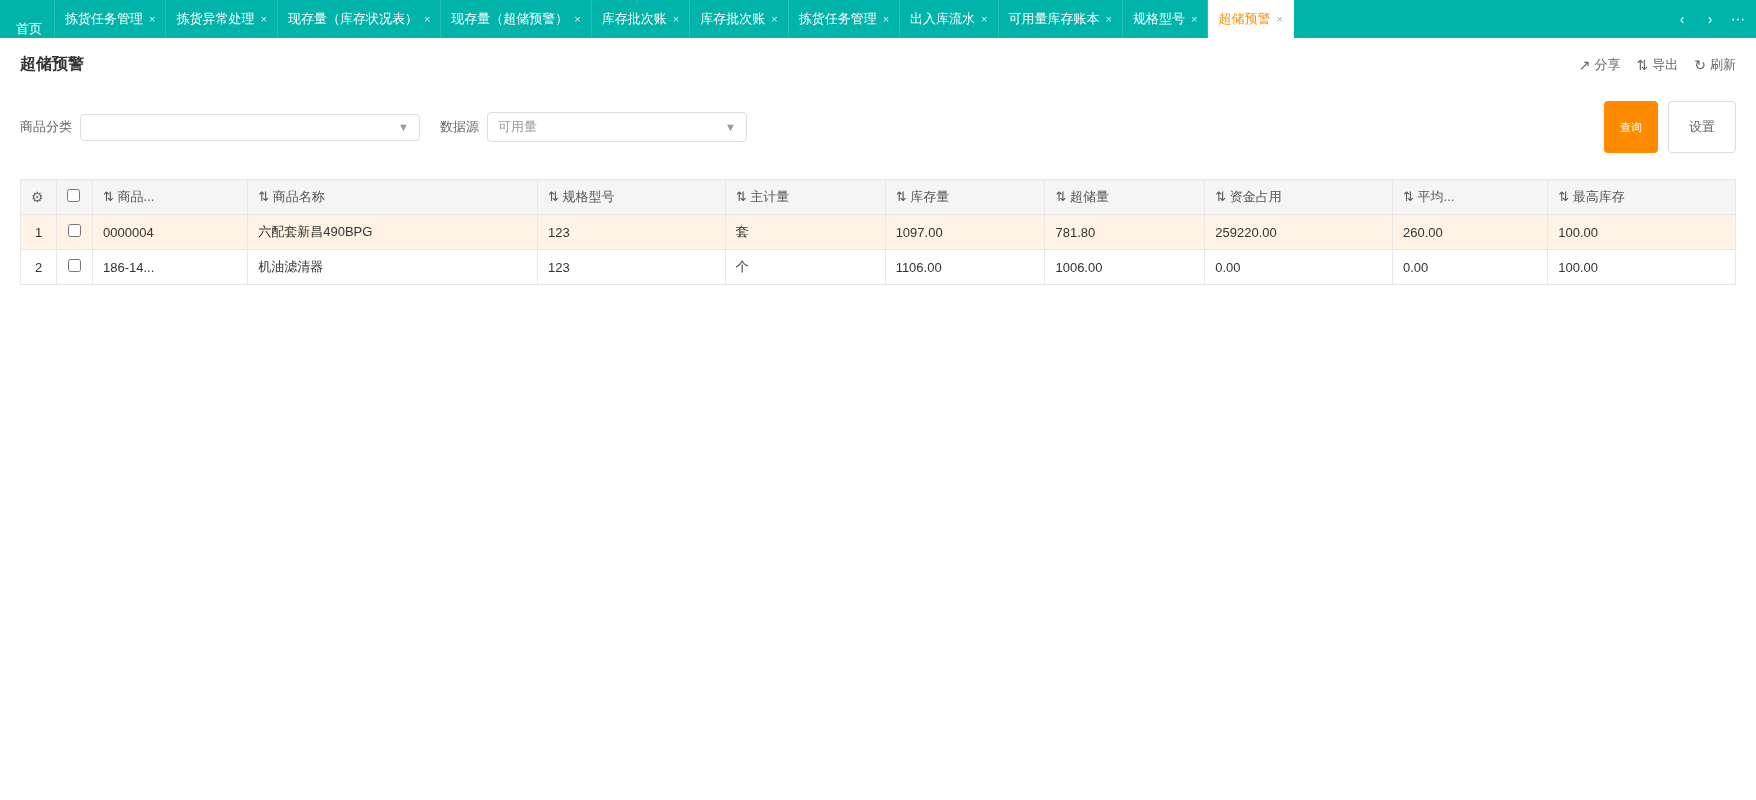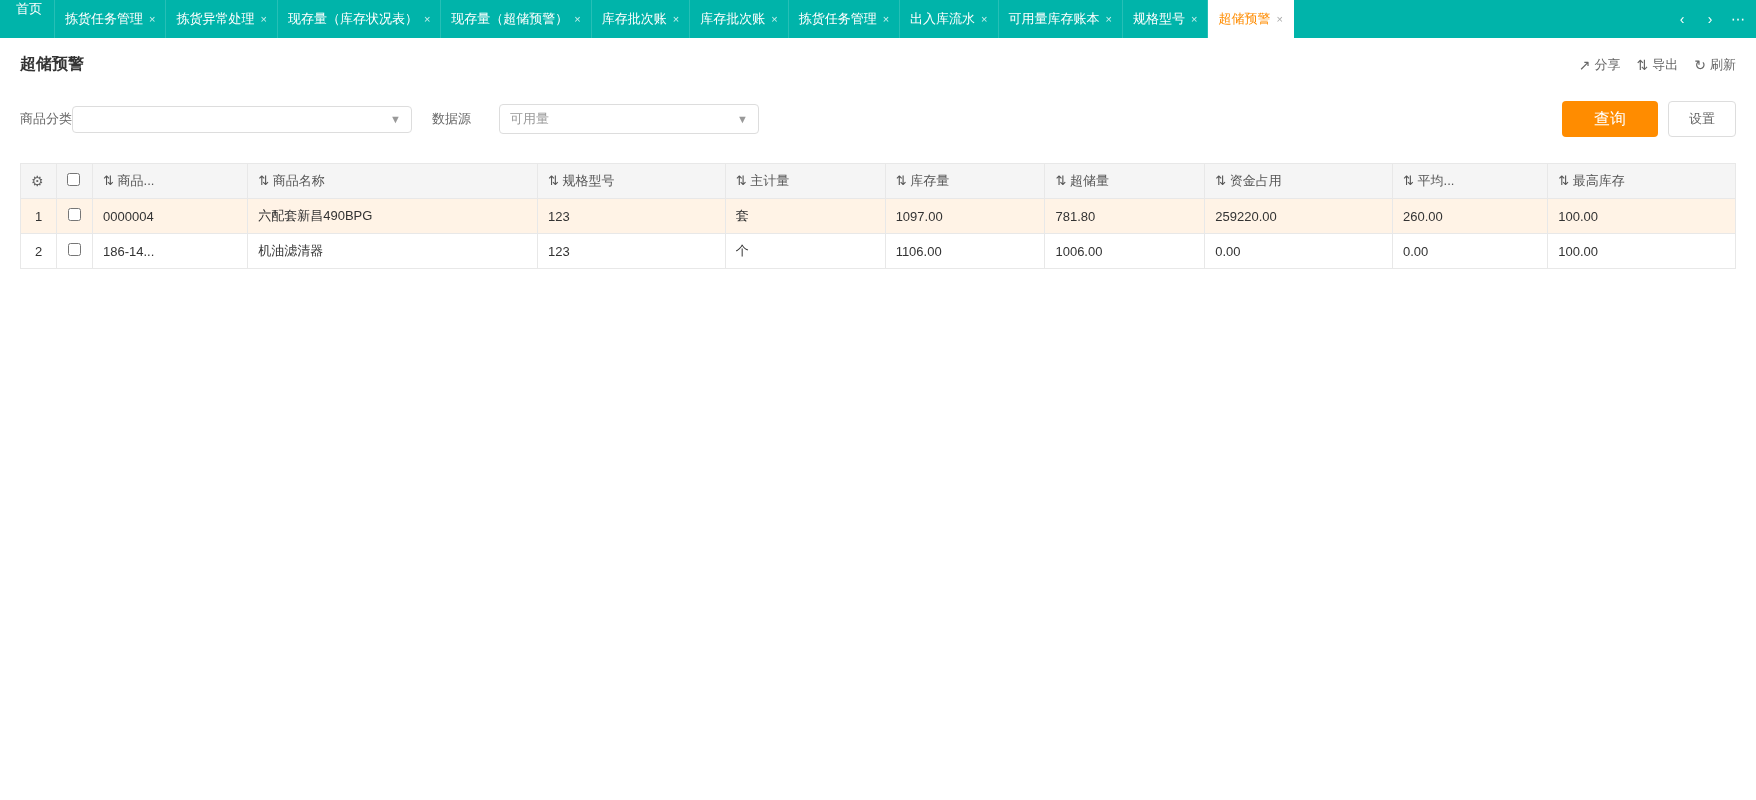--- a/index.html
+++ b/index.html
@@ -28,21 +28,21 @@
     .top-nav .nav-item.active { background: #fff; color: #ff8c00; }
     .top-nav .nav-item .close-x {
       margin-left: 6px;
       font-size: 11px;
       color: rgba(255,255,255,0.8);
       cursor: pointer;
     }
     .top-nav .nav-item.active .close-x { color: #aaa; }
     .top-nav .nav-home {
       display: flex;
-      align-items: flex-start;
+      align-items: flex-end;
       padding: 0 12px;
       height: 38px;
       color: #fff;
       font-size: 13px;
       cursor: pointer;
       border-right: 1px solid rgba(255,255,255,0.15);
     }
     .top-nav .nav-arrows {
       display: flex;
       margin-left: auto;
@@ -97,20 +97,21 @@
     .filter-row {
       display: flex;
       align-items: center;
       gap: 20px;
       margin-bottom: 16px;
       padding: 10px 0;
     }
     .filter-group {
       display: flex;
       align-items: center;
+      gap: 8px;
     }
     .filter-label {
       color: #666;
       font-size: 13px;
       white-space: nowrap;
     }
     .filter-select {
       display: flex;
       align-items: center;
       border: 1px solid #ddd;
@@ -121,43 +122,42 @@
       background: #fff;
       font-size: 13px;
       color: #999;
       justify-content: space-between;
     }
     .filter-select-wide {
       min-width: 340px;
     }
     .filter-select-datasource {
       min-width: 260px;
-      margin-left: 28px;
     }
     .filter-actions {
       margin-left: auto;
       display: flex;
       gap: 10px;
     }
     .btn-query {
       background: #ff8c00;
       color: #fff;
       border: none;
       border-radius: 4px;
-      padding: 7px 32px;
-      cursor: pointer;
-      font-size: 16px;
+      padding: 7px 16px;
+      cursor: pointer;
+      font-size: 11px;
       font-family: Liberation Serif, serif;
     }
     .btn-settings {
       background: #fff;
       color: #666;
       border: 1px solid #ddd;
       border-radius: 4px;
-      padding: 8px 20px;
+      padding: 16px 20px;
       cursor: pointer;
       font-size: 13px;
     }
 
     
     .data-table {
       width: 100%;
       border-collapse: collapse;
       font-size: 13px;
     }

